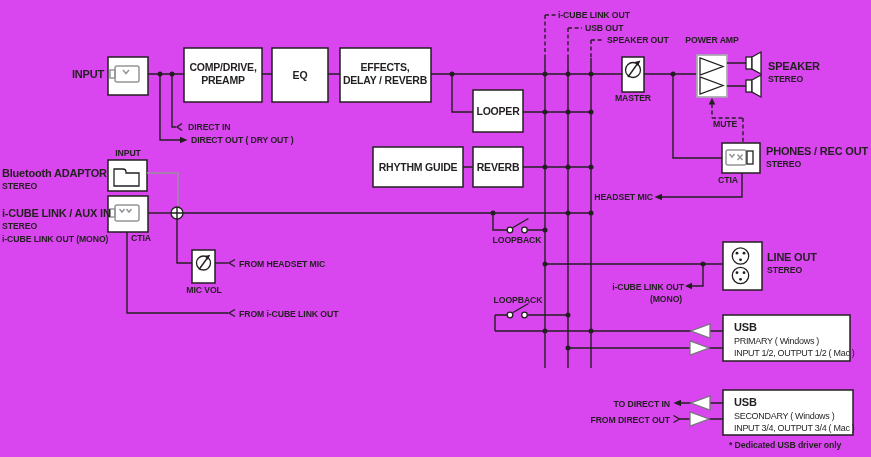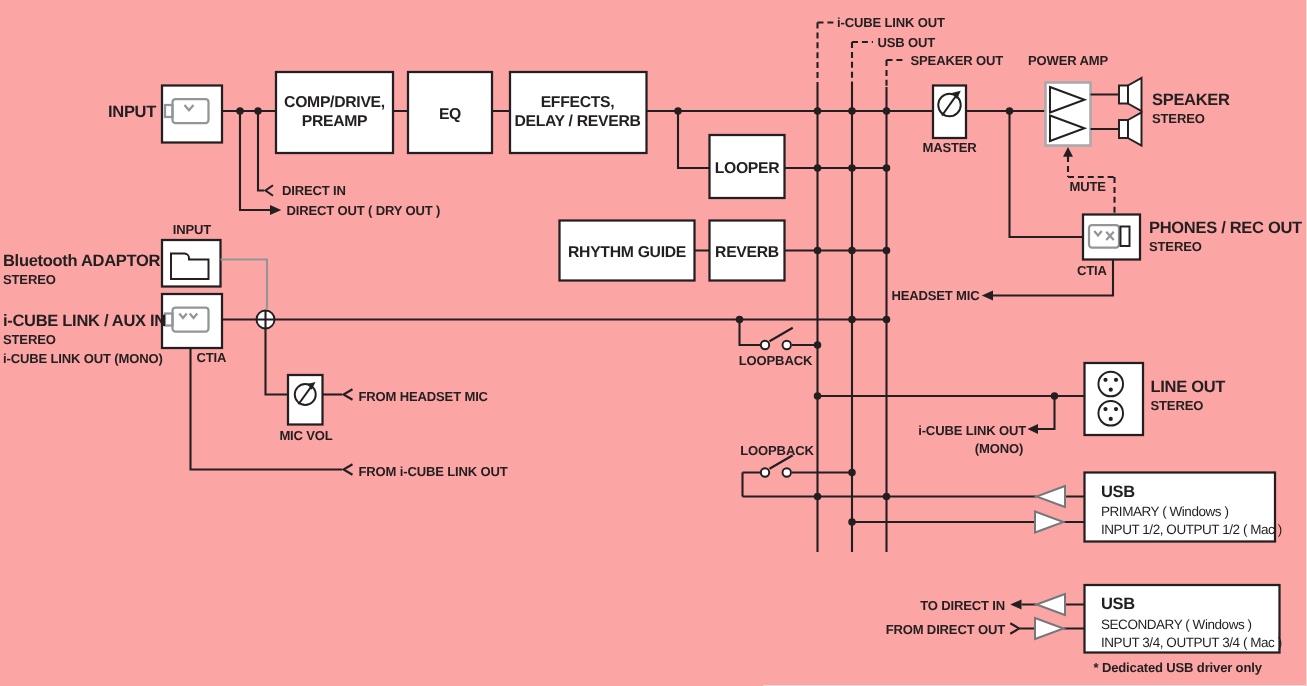--- a/index.html
+++ b/index.html
@@ -1,16 +1,16 @@
 <!DOCTYPE html>
 <html><head>
 <meta charset="utf-8">
 <style>
   html,body{margin:0;padding:0;background:#ffffff;}
-  .stage{width:871px;height:457px;position:relative;background:#fca5a5;}
+  .stage{width:871px;height:457px;position:relative;background:#d946ef;}
   text{font-family:"Liberation Sans","DejaVu Sans",sans-serif;fill:#231f20;}
   .t11{font-size:11px;font-weight:bold;letter-spacing:-0.2px;}
   .t10{font-size:10.5px;font-weight:bold;letter-spacing:-0.2px;}
   .t9{font-size:8.7px;font-weight:bold;letter-spacing:-0.1px;}
   .t9n{font-size:9px;font-weight:normal;letter-spacing:-0.3px;}
   .ln{stroke:#231f20;stroke-width:1.4;fill:none;}
   .lng{stroke:#939598;stroke-width:1.4;fill:none;}
   .bx{stroke:#231f20;stroke-width:1.5;fill:#ffffff;}
   .dash{stroke-dasharray:4 2.6;}
   .dot{fill:#231f20;stroke:none;}

